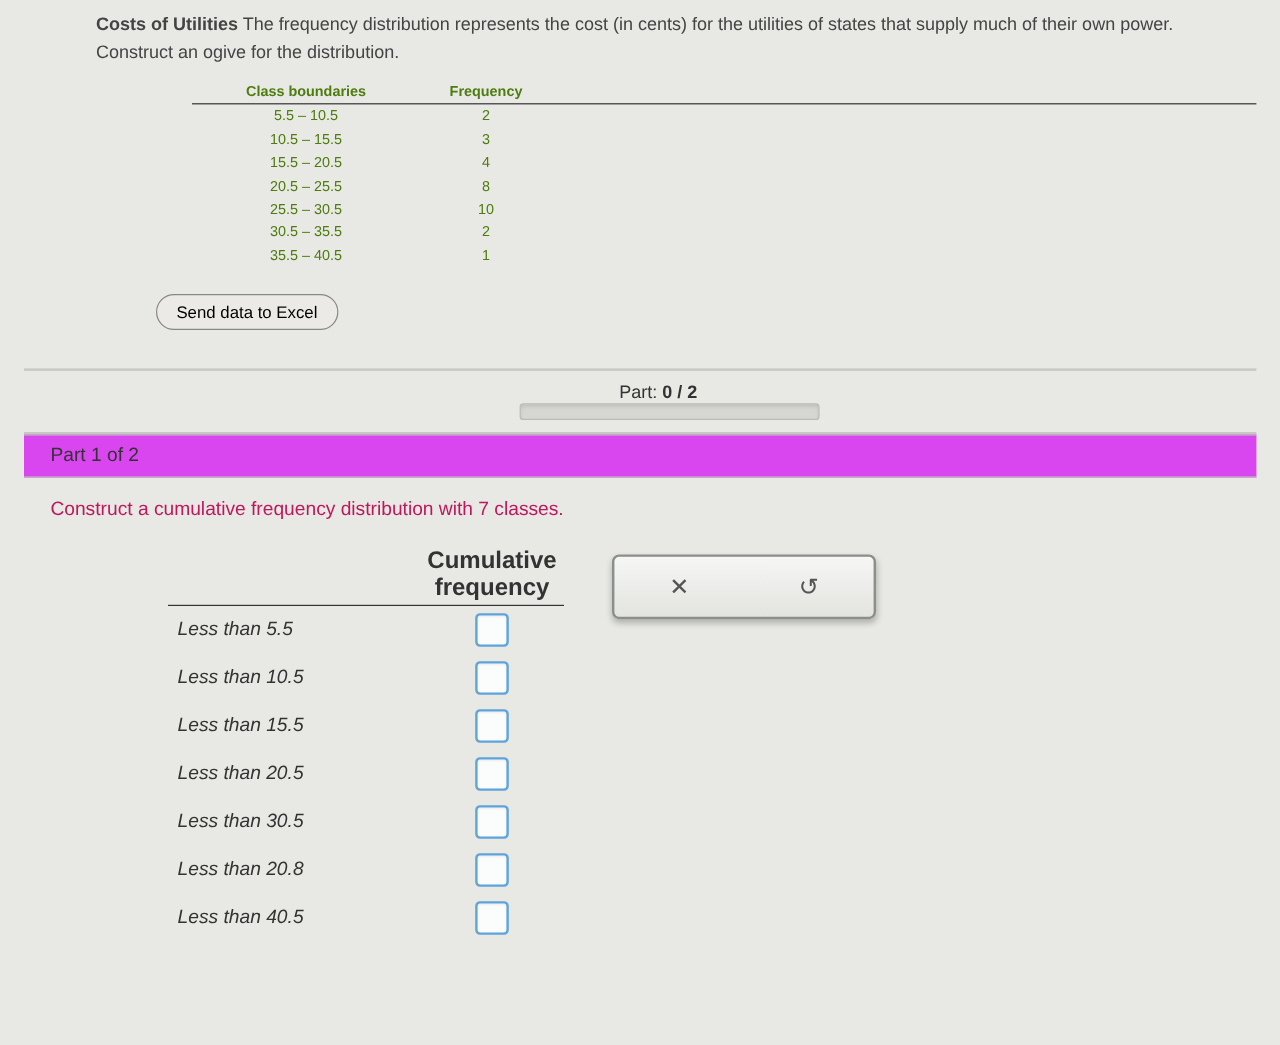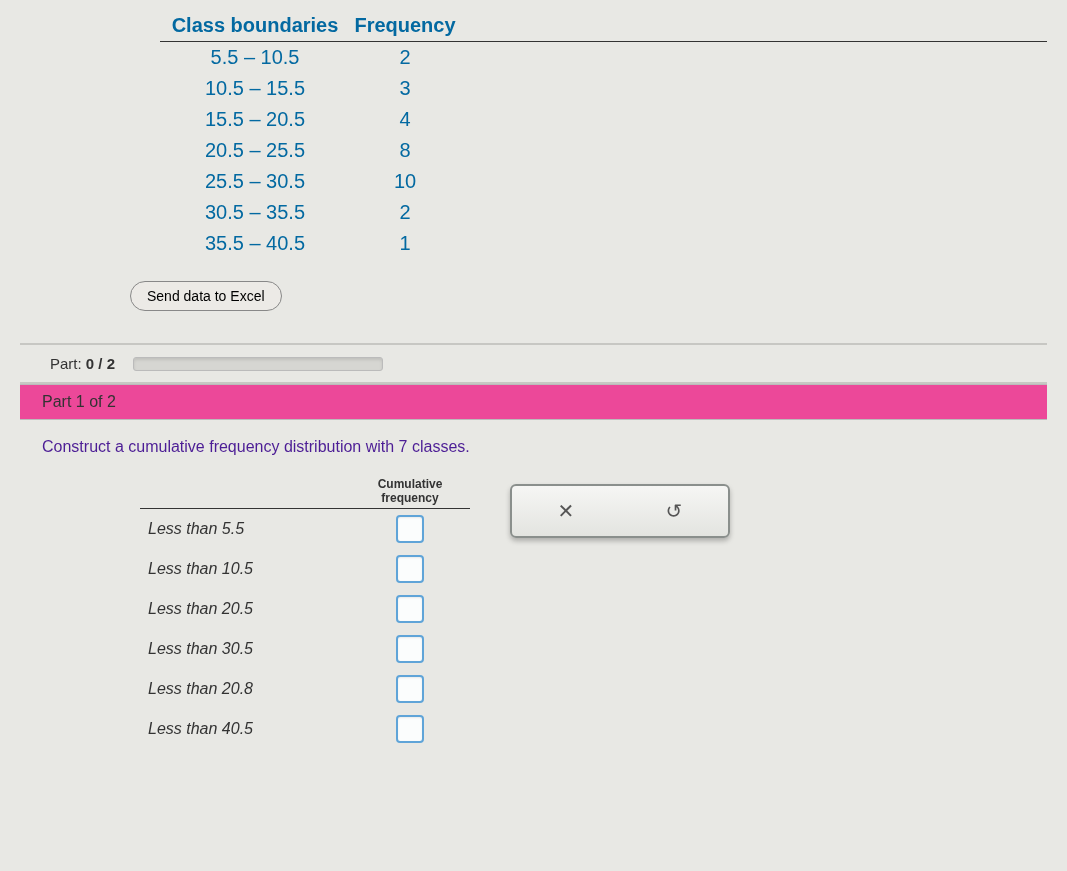--- a/index.html
+++ b/index.html
@@ -22,22 +22,22 @@
     padding: 0 40px 12px 60px;
   }
   .prompt b { font-weight: bold; }
 
   .freq-table {
     margin-left: 140px;
     margin-bottom: 10px;
   }
   .freq-table .row {
     display: flex;
-    font-size: 20px;
-    color: #0369a1;
+    font-size: 12px;
+    color: #4d7c0f;
     line-height: 1.45;
     align-items: flex-end;
   }
   .freq-table .hdr {
     font-weight: bold;
     border-bottom: 1.5px solid #333;
   }
   .freq-table .cb { width: 190px; text-align: center; }
   .freq-table .fq { width: 110px; text-align: center; }
   .freq-table .row .cb, .freq-table .row .fq { padding: 1px 0; }
@@ -56,56 +56,57 @@
   }
 
   .part-progress {
     margin-top: 32px;
     padding: 10px 0 10px 30px;
     border-top: 2px solid #c7c7c3;
     border-bottom: 2px solid #c7c7c3;
     display: flex;
     align-items: center;
     font-size: 15px;
+    flex-direction: column;
   }
   .part-progress .label { color: #333; }
   .part-progress .bar {
     width: 250px; height: 14px;
     background: #d6d6d2;
     border: 1px solid #bbb;
     border-radius: 3px;
     margin-left: 18px;
     box-shadow: inset 0 2px 3px rgba(0,0,0,0.1);
   }
 
   .part-header {
-    background: #ec4899;
+    background: #d946ef;
     border-top: 1px solid #bbb;
     border-bottom: 1px solid #bbb;
     padding: 8px 0 8px 22px;
     font-size: 16px;
     color: #333;
     margin-bottom: 18px;
   }
 
   .instruction {
     font-size: 16px;
-    color: #4c1d95;
+    color: #be185d;
     padding-left: 22px;
     margin-bottom: 22px;
   }
 
   .answer-area {
     display: flex;
     align-items: flex-start;
     padding-left: 120px;
   }
   .cum-table .hdr2 {
     display: flex;
-    font-size: 12px;
+    font-size: 20px;
     font-weight: bold;
     border-bottom: 1.5px solid #333;
     padding-bottom: 2px;
   }
   .cum-table .lbl { width: 210px; }
   .cum-table .cumcol { width: 120px; text-align: center; line-height: 1.15; }
   .cum-table .arow {
     display: flex;
     align-items: center;
     height: 40px;
@@ -137,20 +138,23 @@
     font-size: 20px;
     color: #555;
   }
   .tool-btn { cursor: pointer; width:40px; text-align:center; }
 </style>
 </head>
 <body>
 
 <div class="page">
 
+  <div class="prompt">
+    <b>Costs of Utilities</b><span> The frequency distribution represents the cost (in cents) for the utilities of states that supply much of their own power. Construct an ogive for the distribution.</span>
+  </div>
 
   <div class="freq-table">
     <div class="row hdr">
       <div class="cb">Class boundaries</div>
       <div class="fq">Frequency</div>
     </div>
     <div class="row">
         <div class="cb">5.5 – 10.5</div>
         <div class="fq">2</div>
       </div>
@@ -201,20 +205,24 @@
       </div>
       <div class="arow">
           <div class="lt">Less than 5.5</div>
           <div class="inpwrap"><input class="cum-input" style=""></div>
         </div>
       <div class="arow">
           <div class="lt">Less than 10.5</div>
           <div class="inpwrap"><input class="cum-input" style=""></div>
         </div>
       <div class="arow">
+          <div class="lt">Less than 15.5</div>
+          <div class="inpwrap"><input class="cum-input" style=""></div>
+        </div>
+      <div class="arow">
           <div class="lt">Less than 20.5</div>
           <div class="inpwrap"><input class="cum-input" style=""></div>
         </div>
       <div class="arow">
           <div class="lt">Less than 30.5</div>
           <div class="inpwrap"><input class="cum-input" style=""></div>
         </div>
       <div class="arow">
           <div class="lt">Less than 20.8</div>
           <div class="inpwrap"><input class="cum-input" style=""></div>

